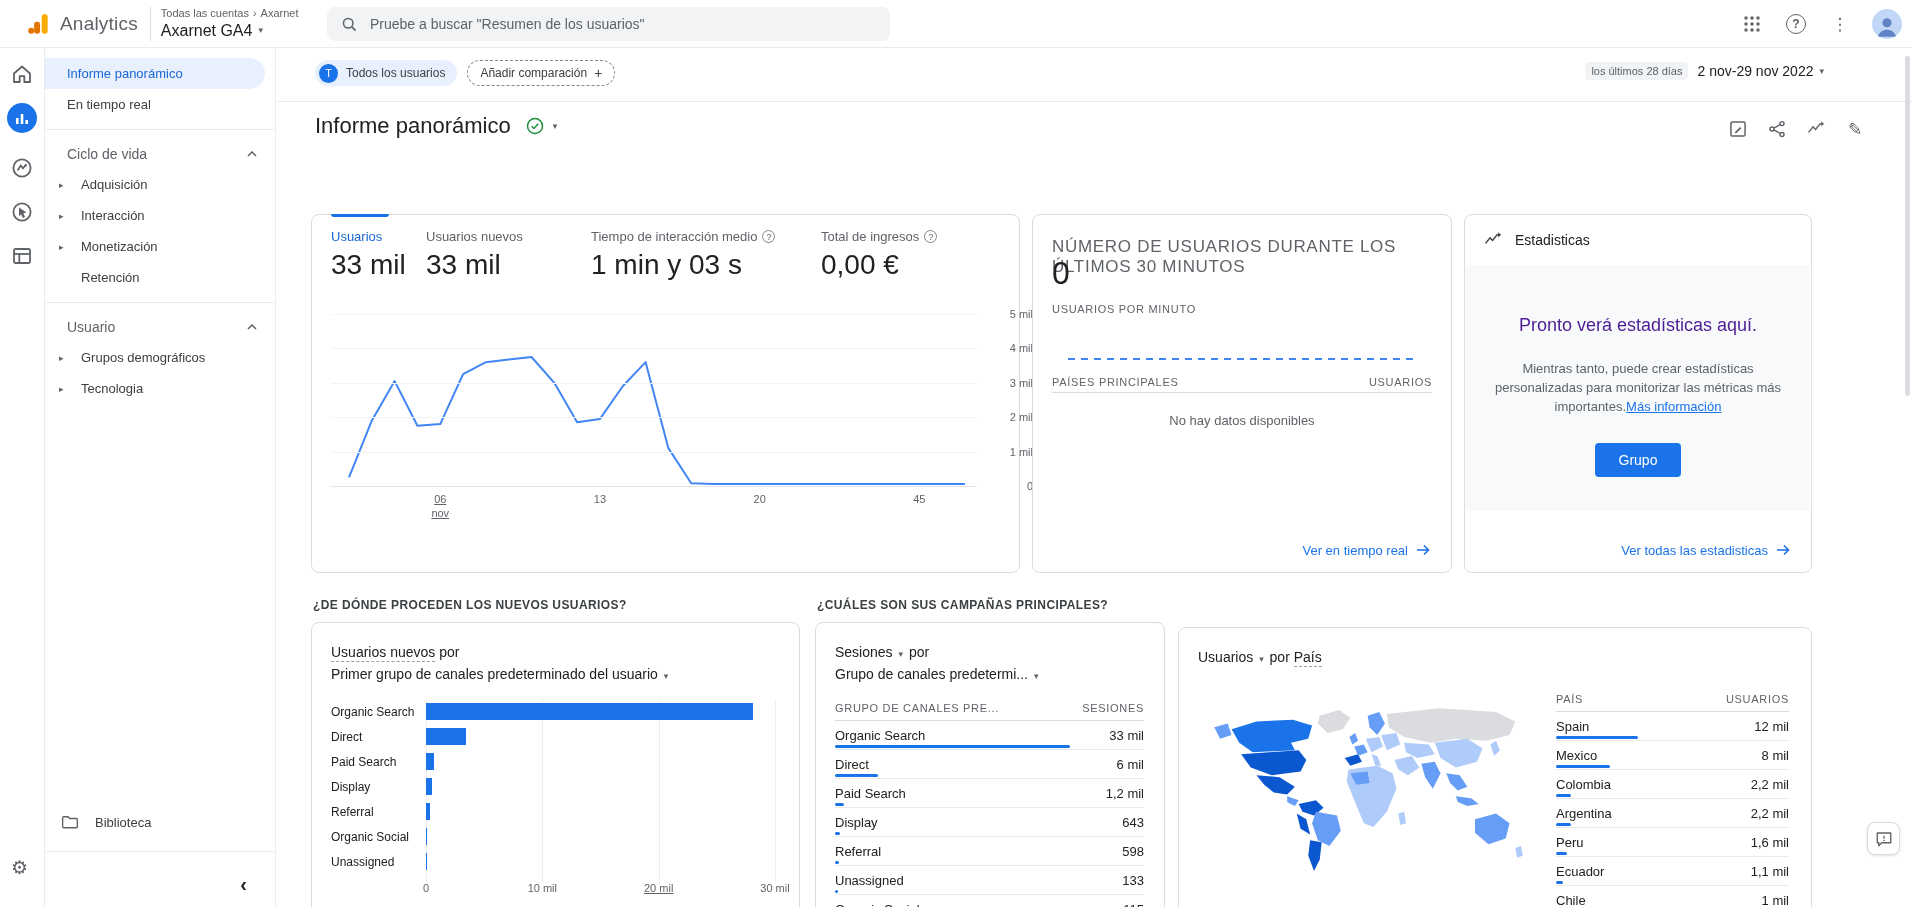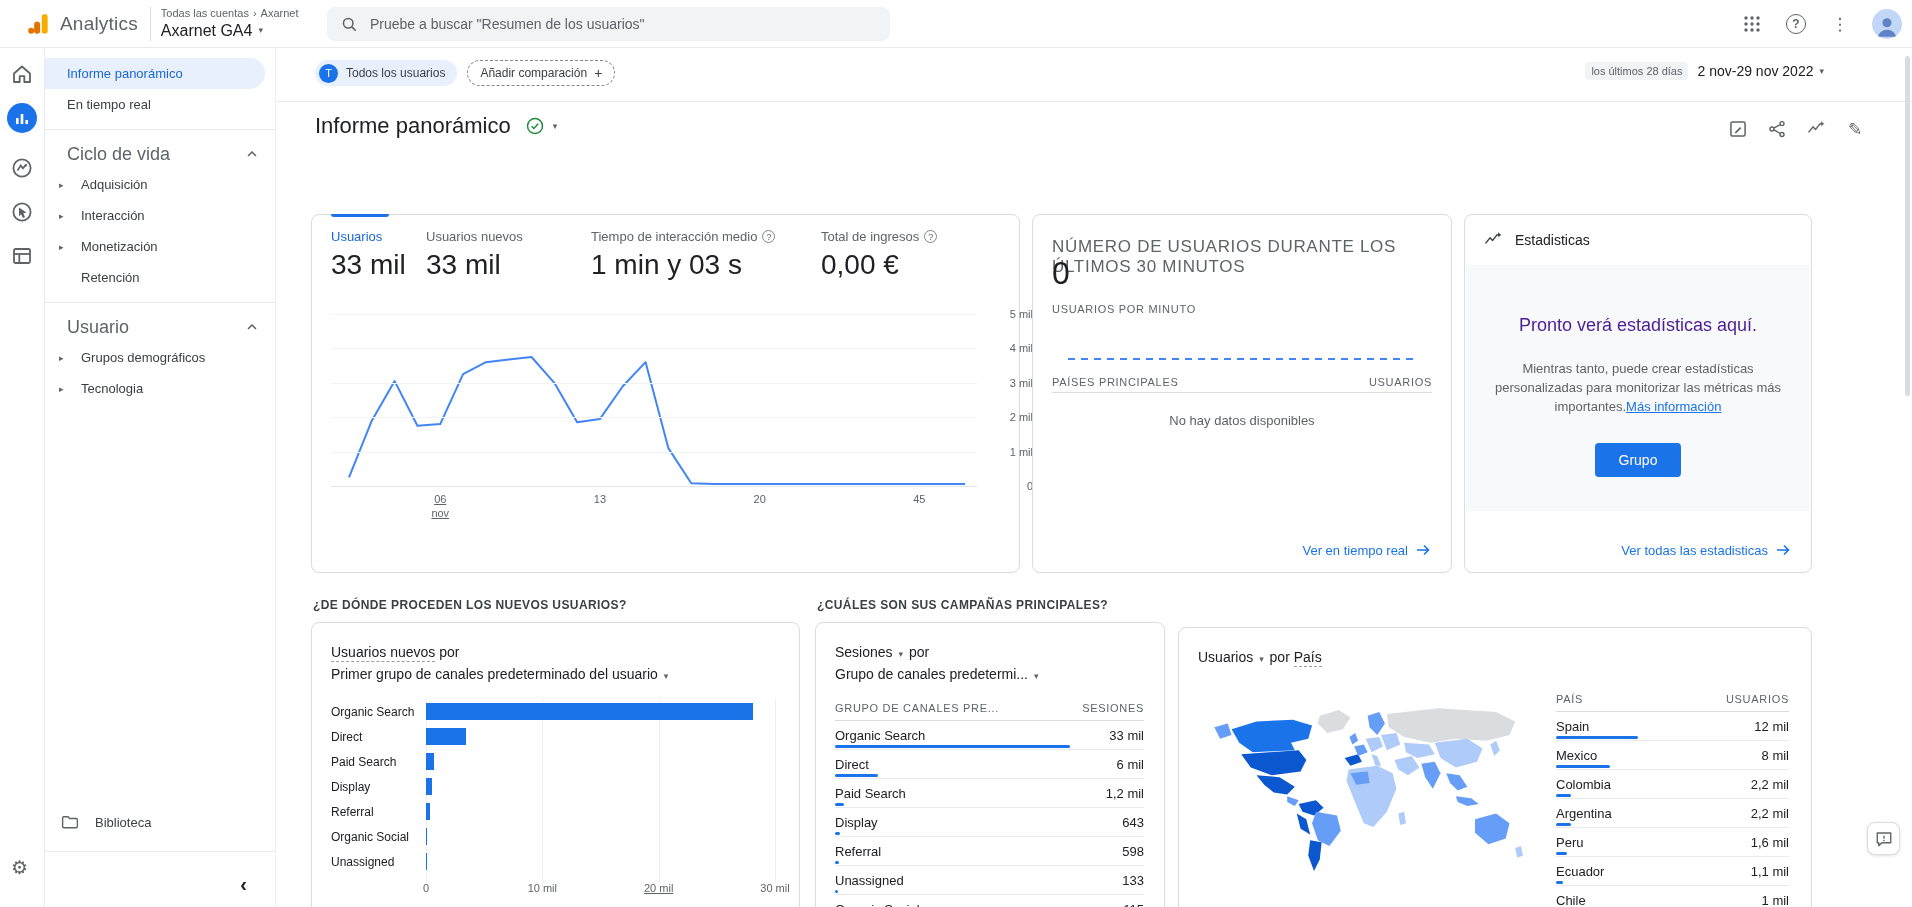--- a/index.html
+++ b/index.html
@@ -28,21 +28,21 @@
   .rail{position:absolute;top:48px;left:0;width:44px;bottom:0;background:#fff;z-index:4}
   .rail-icon{position:absolute;left:10px;width:24px;height:24px;cursor:pointer}
   .rail-active{position:absolute;left:7px;width:30px;height:30px;border-radius:50%;background:#1a73e8;display:flex;align-items:center;justify-content:center;cursor:pointer}
   .rail-gear{position:absolute;left:11px;bottom:28px;font-size:19px;color:#5f6368;cursor:pointer}
 
   
   .sidebar{position:absolute;top:48px;left:44px;width:232px;bottom:0;background:#fff;border-left:1px solid #e8eaed;border-right:1px solid #eceef0;padding-top:10px;z-index:4}
   .sb-topitem{height:31px;display:flex;align-items:center;padding-left:22px;font-size:13px;color:#3c4043;cursor:pointer}
   .sb-topitem.active{background:#e8f0fe;color:#1967d2;border-radius:0 16px 16px 0;margin-right:10px}
   .sb-divider{height:1px;background:#e8eaed;margin:9px 0}
-  .sb-sechead{height:30px;display:flex;align-items:center;justify-content:space-between;padding:0 18px 0 22px;font-size:18px;color:#5f6368;cursor:pointer}
+  .sb-sechead{height:30px;display:flex;align-items:center;justify-content:space-between;padding:0 18px 0 22px;font-size:14px;color:#5f6368;cursor:pointer}
   .sb-item{height:31px;display:flex;align-items:center;padding-left:14px;font-size:13px;color:#3c4043;cursor:pointer}
   .sb-arrow{width:22px;font-size:9px;color:#5f6368;text-align:left}
   .sb-bottom{position:absolute;bottom:0;left:0;right:0}
   .sb-library{height:40px;display:flex;align-items:center;gap:16px;padding-left:16px;font-size:13px;color:#3c4043;cursor:pointer}
   .sb-collapse{height:46px;display:flex;align-items:center;justify-content:flex-end;padding-right:28px}
   .collapse-glyph{font-size:20px;font-weight:bold;color:#202124;cursor:pointer}
 
   
   .chips-row{position:absolute;top:60px;left:315px;display:flex;align-items:center;gap:10px;z-index:3}
   .chip-audience{display:flex;align-items:center;gap:8px;height:26px;padding:0 12px 0 4px;background:#e8f0fe;border-radius:13px;font-size:12px;color:#3c4043;cursor:pointer}

